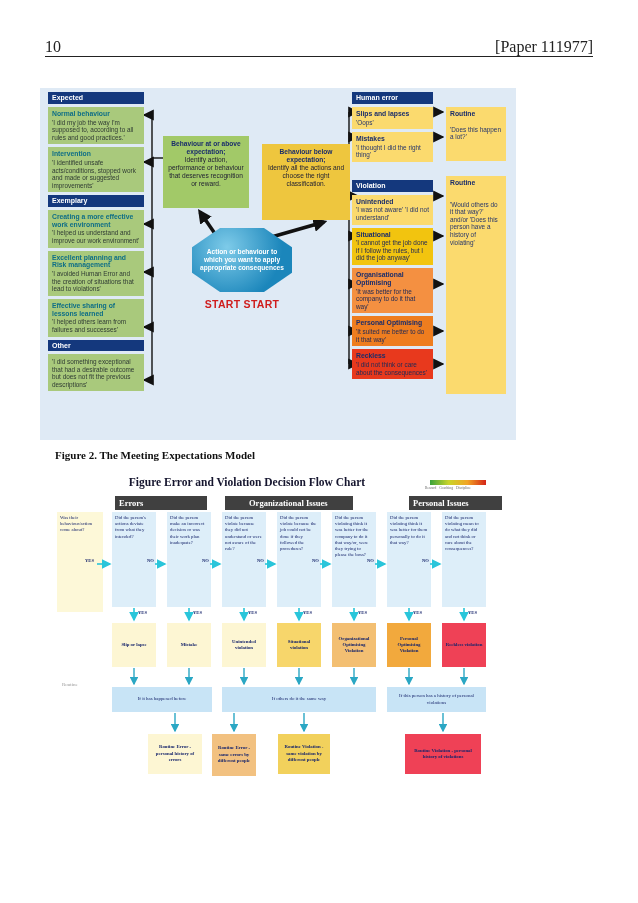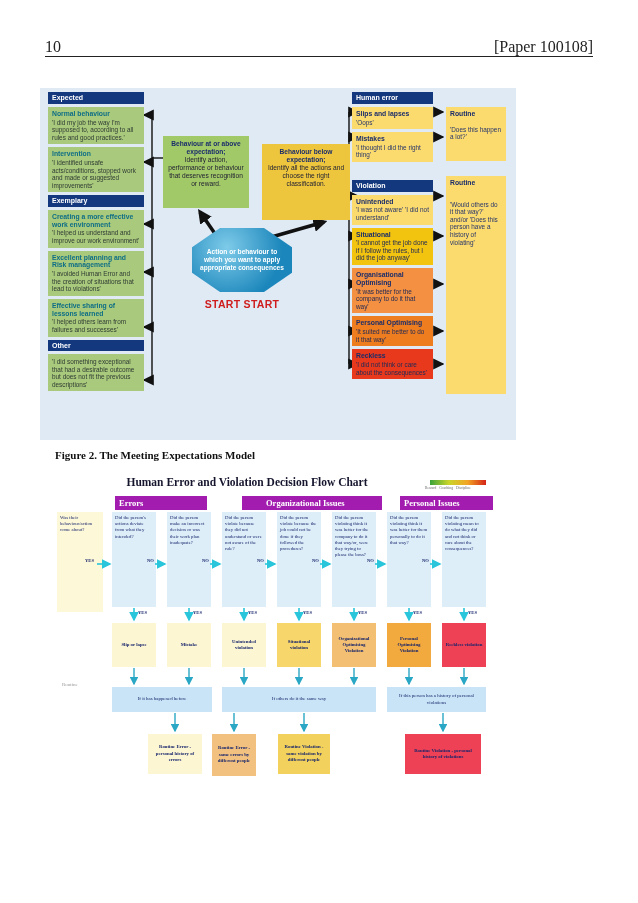--- a/index.html
+++ b/index.html
@@ -38,21 +38,21 @@
              color:#cf1d1d;font-weight:bold;font-size:10.5px;letter-spacing:.3px;}
   .cap{font-size:11px;color:#111;}
   
   #fig3{position:absolute;left:55px;top:476px;width:490px;height:318px;background:#fff;}
   .f3title{position:absolute;left:52px;top:0;width:280px;text-align:center;
            font-weight:bold;font-size:11.5px;color:#15152e;}
   .f3leg{position:absolute;left:375px;top:4px;width:56px;height:5px;
          background:linear-gradient(to right,#3aa33a,#c9d42a,#f2a524,#d42418);}
   .f3legtxt{position:absolute;left:370px;top:10px;width:70px;display:flex;gap:3px;
             font-size:3.6px;color:#666;}
-  .f3hdr{position:absolute;top:20px;height:14px;background:#a21caf;color:#fff;
+  .f3hdr{position:absolute;top:20px;height:14px;background:#404040;color:#fff;
          font-weight:bold;font-size:8.5px;line-height:14px;padding-left:4px;box-sizing:border-box;}
   .f3q{position:absolute;top:36px;height:95px;background:#ddeef9;color:#16246b;
        font-size:4.8px;line-height:1.3;padding:3px;box-sizing:border-box;}
   .f3start{position:absolute;left:2px;top:36px;width:46px;height:100px;background:#fdf8d8;
            color:#16246b;font-size:4.8px;line-height:1.3;padding:3px;box-sizing:border-box;}
   .f3lbl{position:absolute;font-size:4.6px;font-weight:bold;color:#16246b;}
   .f3c{position:absolute;top:147px;height:44px;display:flex;align-items:center;justify-content:center;
        text-align:center;font-weight:bold;font-size:4.8px;line-height:1.3;color:#16246b;padding:2px;box-sizing:border-box;}
   .cream{background:#fdf6d3;}
   .c-gold{background:#f7d66b;}
@@ -67,21 +67,21 @@
          padding:3px;box-sizing:border-box;}
   .f3routine{position:absolute;left:7px;top:206px;font-size:5px;color:#9a9a9a;}
   svg{position:absolute;left:0;top:0;overflow:visible;}
 </style>
 </head>
 <body>
 
 <div id="page">
 
   <div class="abs hdr" style="left:45px;top:38px;">10</div>
-  <div class="abs hdr" style="right:45px;top:38px;">[Paper 100108]</div>
+  <div class="abs hdr" style="right:45px;top:38px;">[Paper 111977]</div>
   <div class="rule"></div>
 
   <div id="fig2">
 
     <svg width="476" height="352">
       <defs>
         <marker id="ab" markerWidth="8" markerHeight="8" refX="7" refY="4" orient="auto">
           <path d="M0,0 L8,4 L0,8 z" fill="#111"></path>
         </marker>
         <marker id="abig" markerWidth="4" markerHeight="4" refX="3" refY="2" orient="auto">
@@ -211,31 +211,31 @@
     <div class="f2box ybox abs" style="left:406px;top:88px;width:52px;height:212px;">
       <span class="t">Routine</span>
       <span class="q" style="margin-top:14px;">'Would others do it that way?' and/or 'Does this person have a history of violating'</span>
     </div>
   </div>
 
   <div class="abs cap" style="left:55px;top:449px;font-weight:bold;">Figure 2. The Meeting Expectations Model</div>
 
   <div id="fig3">
 
-    <div class="f3title">Human Error and Violation Decision Flow Chart</div>
+    <div class="f3title">Figure Error and Violation Decision Flow Chart</div>
     <div class="f3leg"></div>
     <div class="f3legtxt">
       <span>Reward</span>
       <span>Coaching</span>
       <span>Discipline</span>
     </div>
 
     <div class="f3hdr" style="left:60px;width:92px;">Errors</div>
-    <div class="f3hdr" style="left:187px;width:140px;padding-left:24px;">Organizational Issues</div>
-    <div class="f3hdr" style="left:345px;width:93px;">Personal Issues</div>
+    <div class="f3hdr" style="left:170px;width:128px;padding-left:24px;">Organizational Issues</div>
+    <div class="f3hdr" style="left:354px;width:93px;">Personal Issues</div>
 
     <div class="f3start">Was their behaviour/action come about?</div>
     <div class="f3q" style="left:57px;width:44px;">Did the person's actions deviate from what they intended?</div>
     <div class="f3q" style="left:112px;width:44px;">Did the person make an incorrect decision or was their work plan inadequate?</div>
     <div class="f3q" style="left:167px;width:44px;">Did the person violate because they did not understand or were not aware of the rule?</div>
     <div class="f3q" style="left:222px;width:44px;">Did the person violate because the job could not be done if they followed the procedures?</div>
     <div class="f3q" style="left:277px;width:44px;">Did the person violating think it was better for the company to do it that way/or, were they trying to please the boss?</div>
     <div class="f3q" style="left:332px;width:44px;">Did the person violating think it was better for them personally to do it that way?</div>
     <div class="f3q" style="left:387px;width:44px;">Did the person violating mean to do what they did and not think or care about the consequences?</div>
 

